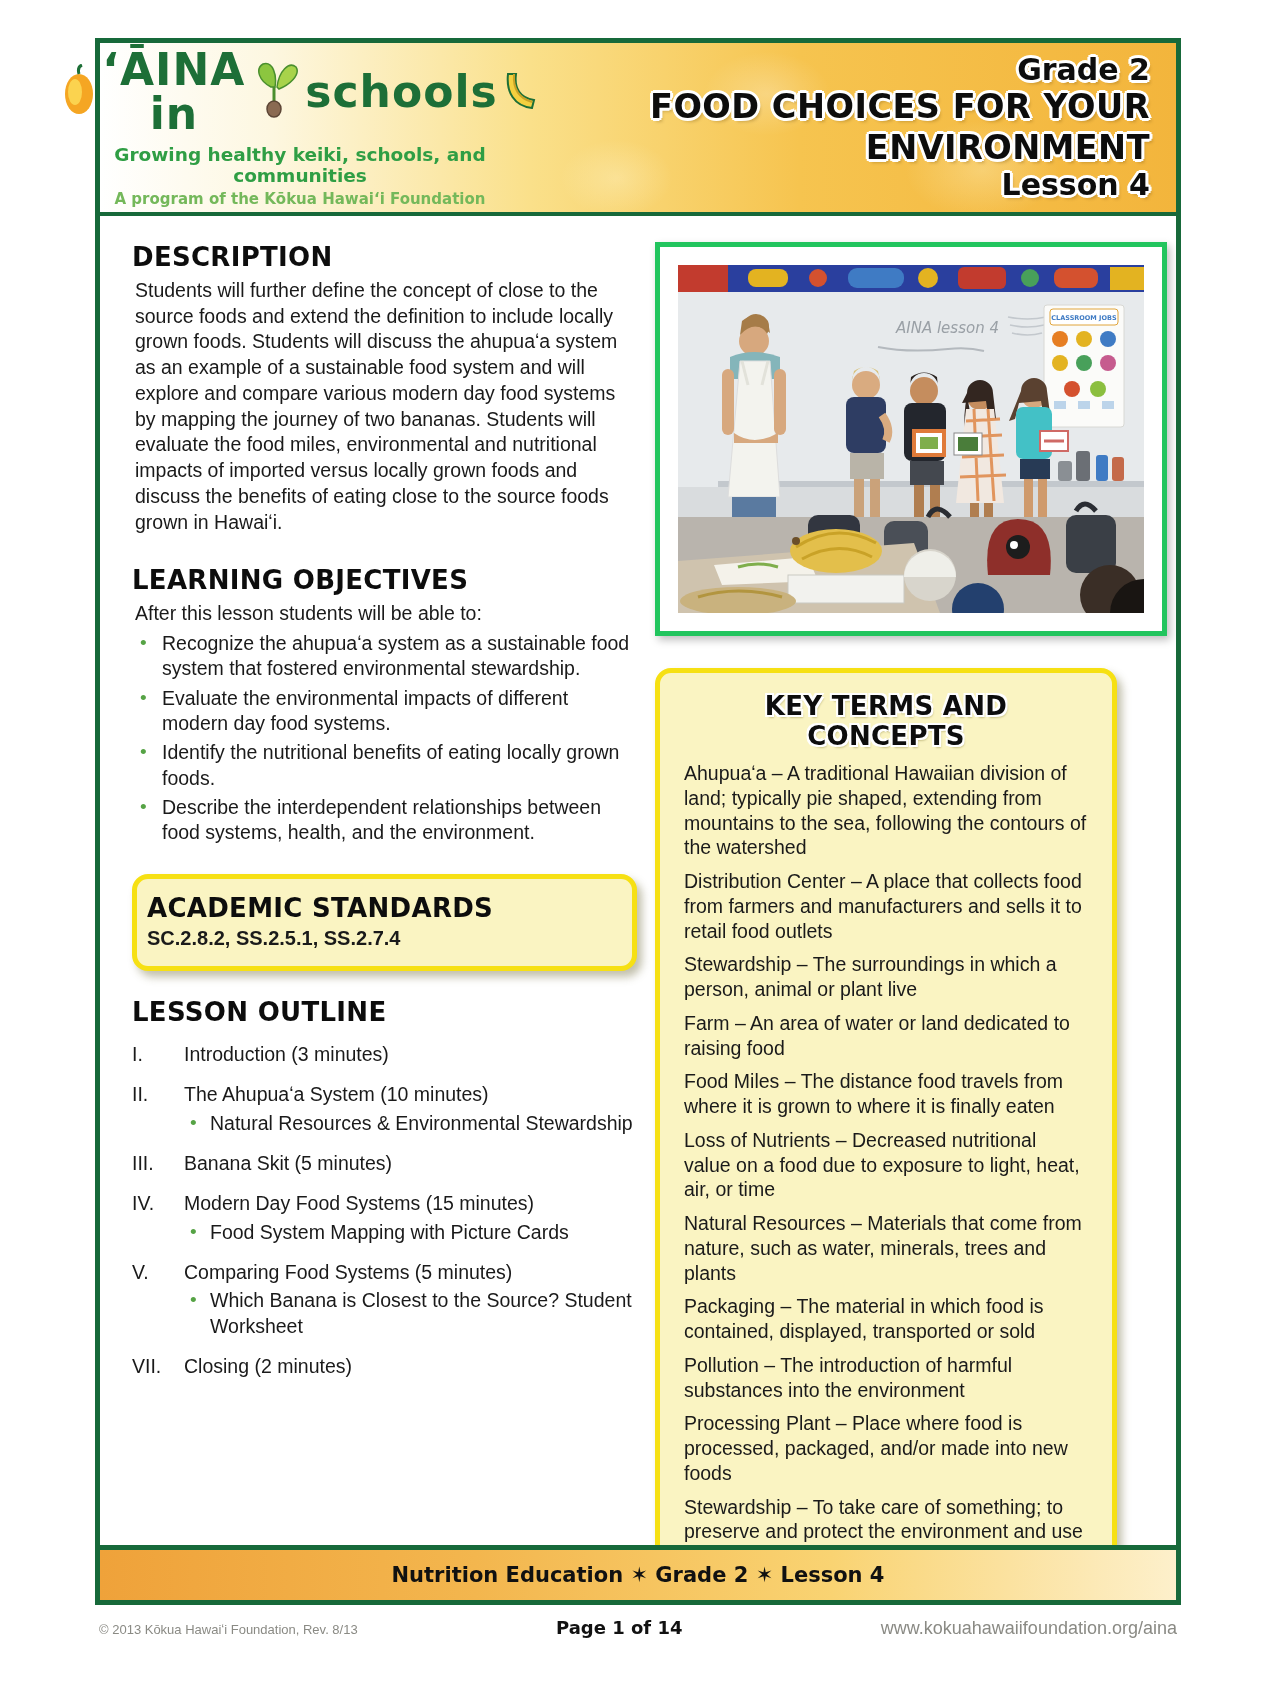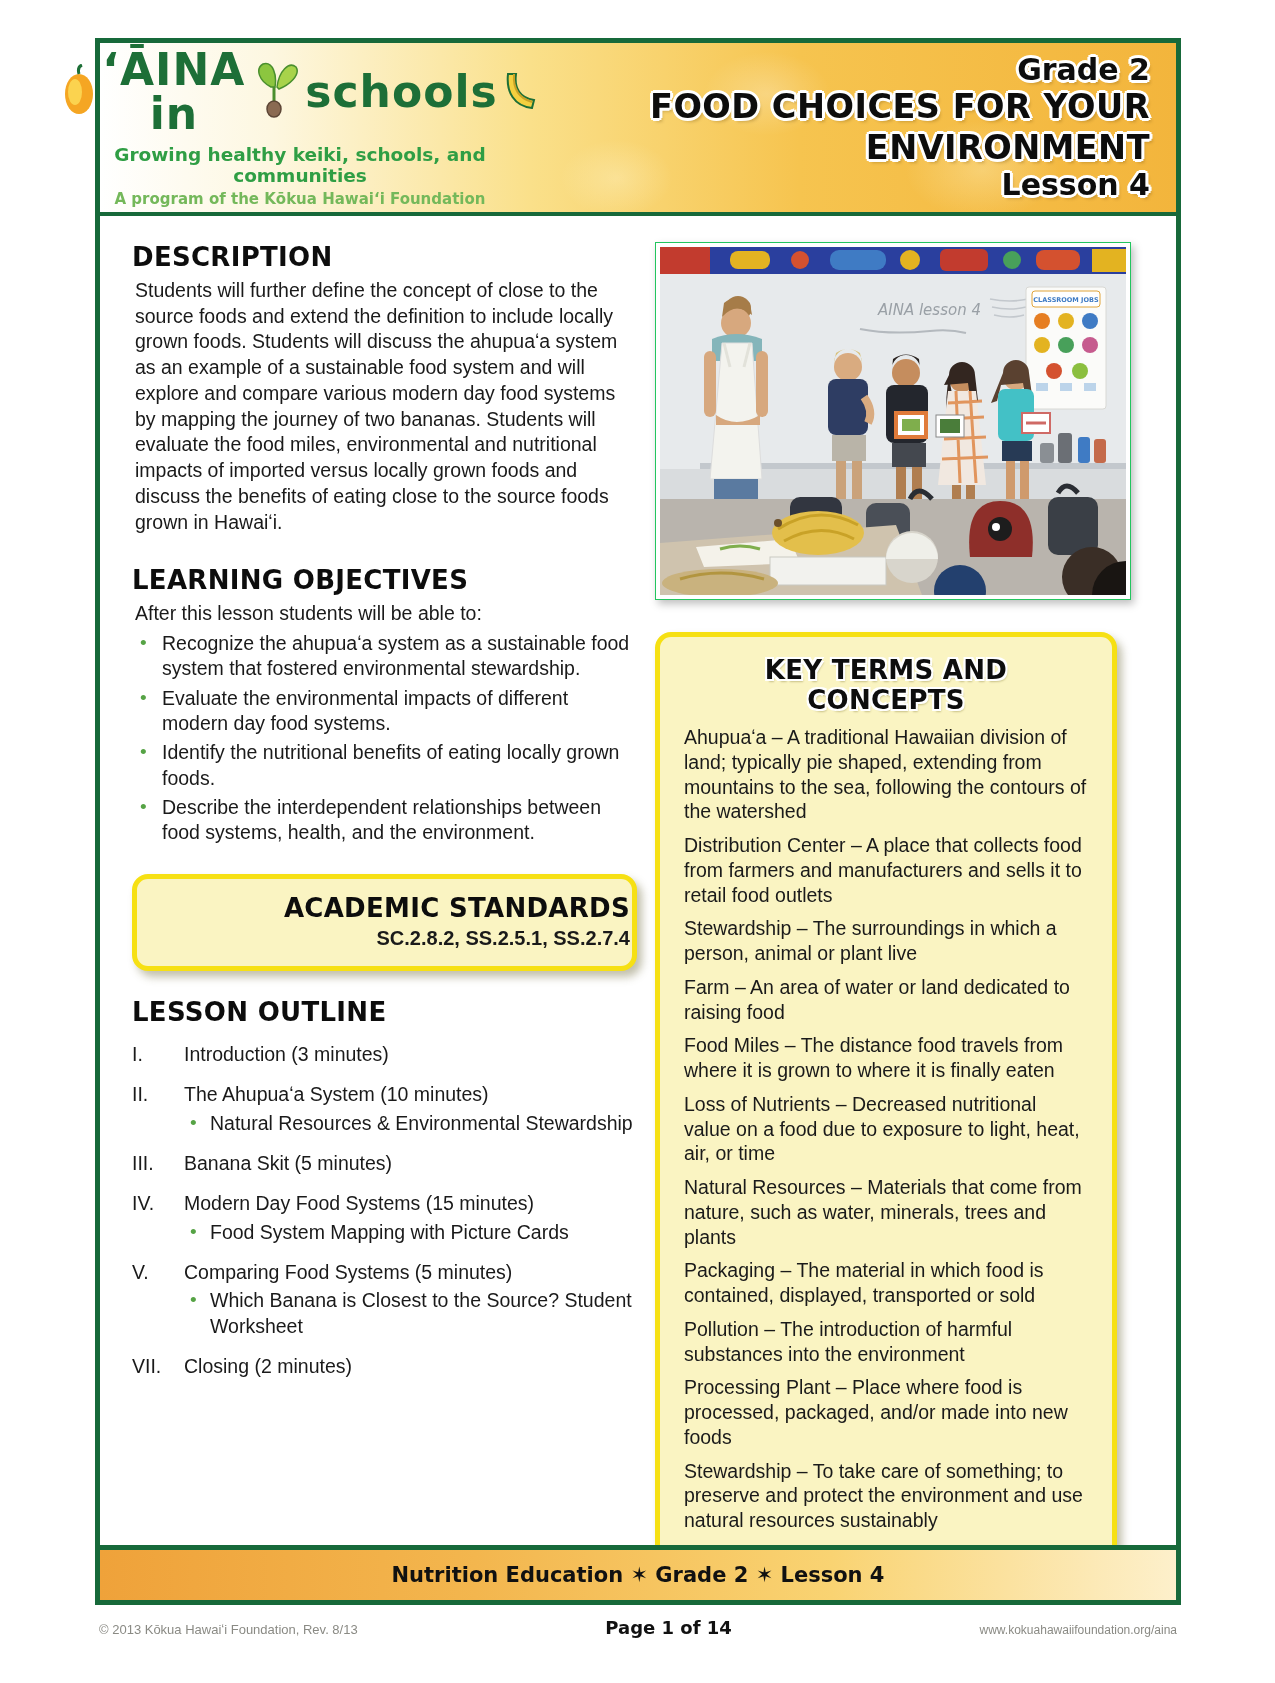--- a/index.html
+++ b/index.html
@@ -42,53 +42,53 @@
   .time-row{margin-top:26px;}
   .time-row .h-marker{display:inline;margin:0;}
   .time-val{font-size:19.5px;margin-left:10px;}
 
   .objectives{margin-top:30px;}
   .bullet-item{position:relative;padding-left:30px;font-size:19.5px;line-height:1.3;margin-top:4px;}
   .bullet-item::before{content:"\2022";position:absolute;left:8px;top:0;color:#56a345;font-size:19px;}
 
   .yellow-box{border:5px solid #f6e013;border-radius:16px;background:#faf4c2;
     box-shadow:5px 6px 9px rgba(120,115,70,.45);box-sizing:border-box;}
-  .standards{margin:28px 0 26px 0;padding:14px 2px 16px 10px;text-align:right;}
+  .standards{margin:28px 0 26px 0;padding:14px 2px 16px 10px;text-align:left;}
   .standards .h-marker{margin:0;}
   .standards-codes{font-size:20px;font-weight:700;margin-top:4px;}
 
   .outline{margin-top:2px;}
   .ol-item{display:flex;margin-top:15px;font-size:19.5px;line-height:1.3;}
   .ol-num{flex:0 0 52px;}
   .ol-body{flex:1;}
   .ol-subs .bullet-item{padding-left:26px;margin-top:3px;}
   .ol-subs .bullet-item::before{left:6px;}
 
   
-  .photo-wrap{border:1px solid #22c55e;background:#fff;padding:4px;box-shadow:3px 4px 8px rgba(0,0,0,.25);width:466px;box-sizing:content-box;text-decoration:underline;}
+  .photo-wrap{border:5px solid #22c55e;background:#fff;padding:18px;box-shadow:3px 4px 8px rgba(0,0,0,.25);width:466px;box-sizing:content-box;text-decoration:underline;}
   .photo-wrap svg{display:block;}
 
   .keyterms{margin-top:32px;padding:18px 24px 22px 24px;width:462px;}
   .keyterms .h-marker{text-align:center;font-size:26px;margin-bottom:10px;
     text-shadow:-2px -2px 0 #fff,2px -2px 0 #fff,-2px 2px 0 #fff,2px 2px 0 #fff,2px 3px 2px rgba(90,80,0,.3);}
   .term{font-size:19.5px;line-height:1.27;margin:0 0 9px 0;}
   .term-name{font-weight:400;}
   .term-name::after{content:" \2013  ";font-weight:400;}
 
   
   .band{flex:0 0 auto;height:50px;border-top:5px solid #17693a;
     background:linear-gradient(90deg,#efa23a 0%,#f3b64e 35%,#f9d372 68%,#fdf0cb 100%);
     display:flex;align-items:center;justify-content:center;}
   .band-text{font-family:"DejaVu Sans",sans-serif;font-weight:800;font-size:21px;color:#111;}
 
   
   .page-footer{position:absolute;left:95px;width:1086px;top:1617px;display:flex;align-items:baseline;justify-content:space-between;padding:0 4px;box-sizing:border-box;}
   .foot-copy{font-size:13px;color:#8a8a84;}
   .foot-page{font-family:"DejaVu Sans",sans-serif;font-weight:800;font-size:18px;color:#111;}
-  .foot-url{font-size:12px;color:#8a8a84;}
+  .foot-url{font-size:18px;color:#8a8a84;}
 </style>
 </head>
 <body>
 
 <div class="page">
   <div class="frame">
 
     <div class="header">
       <div class="logo">
         <div class="logo-row">

